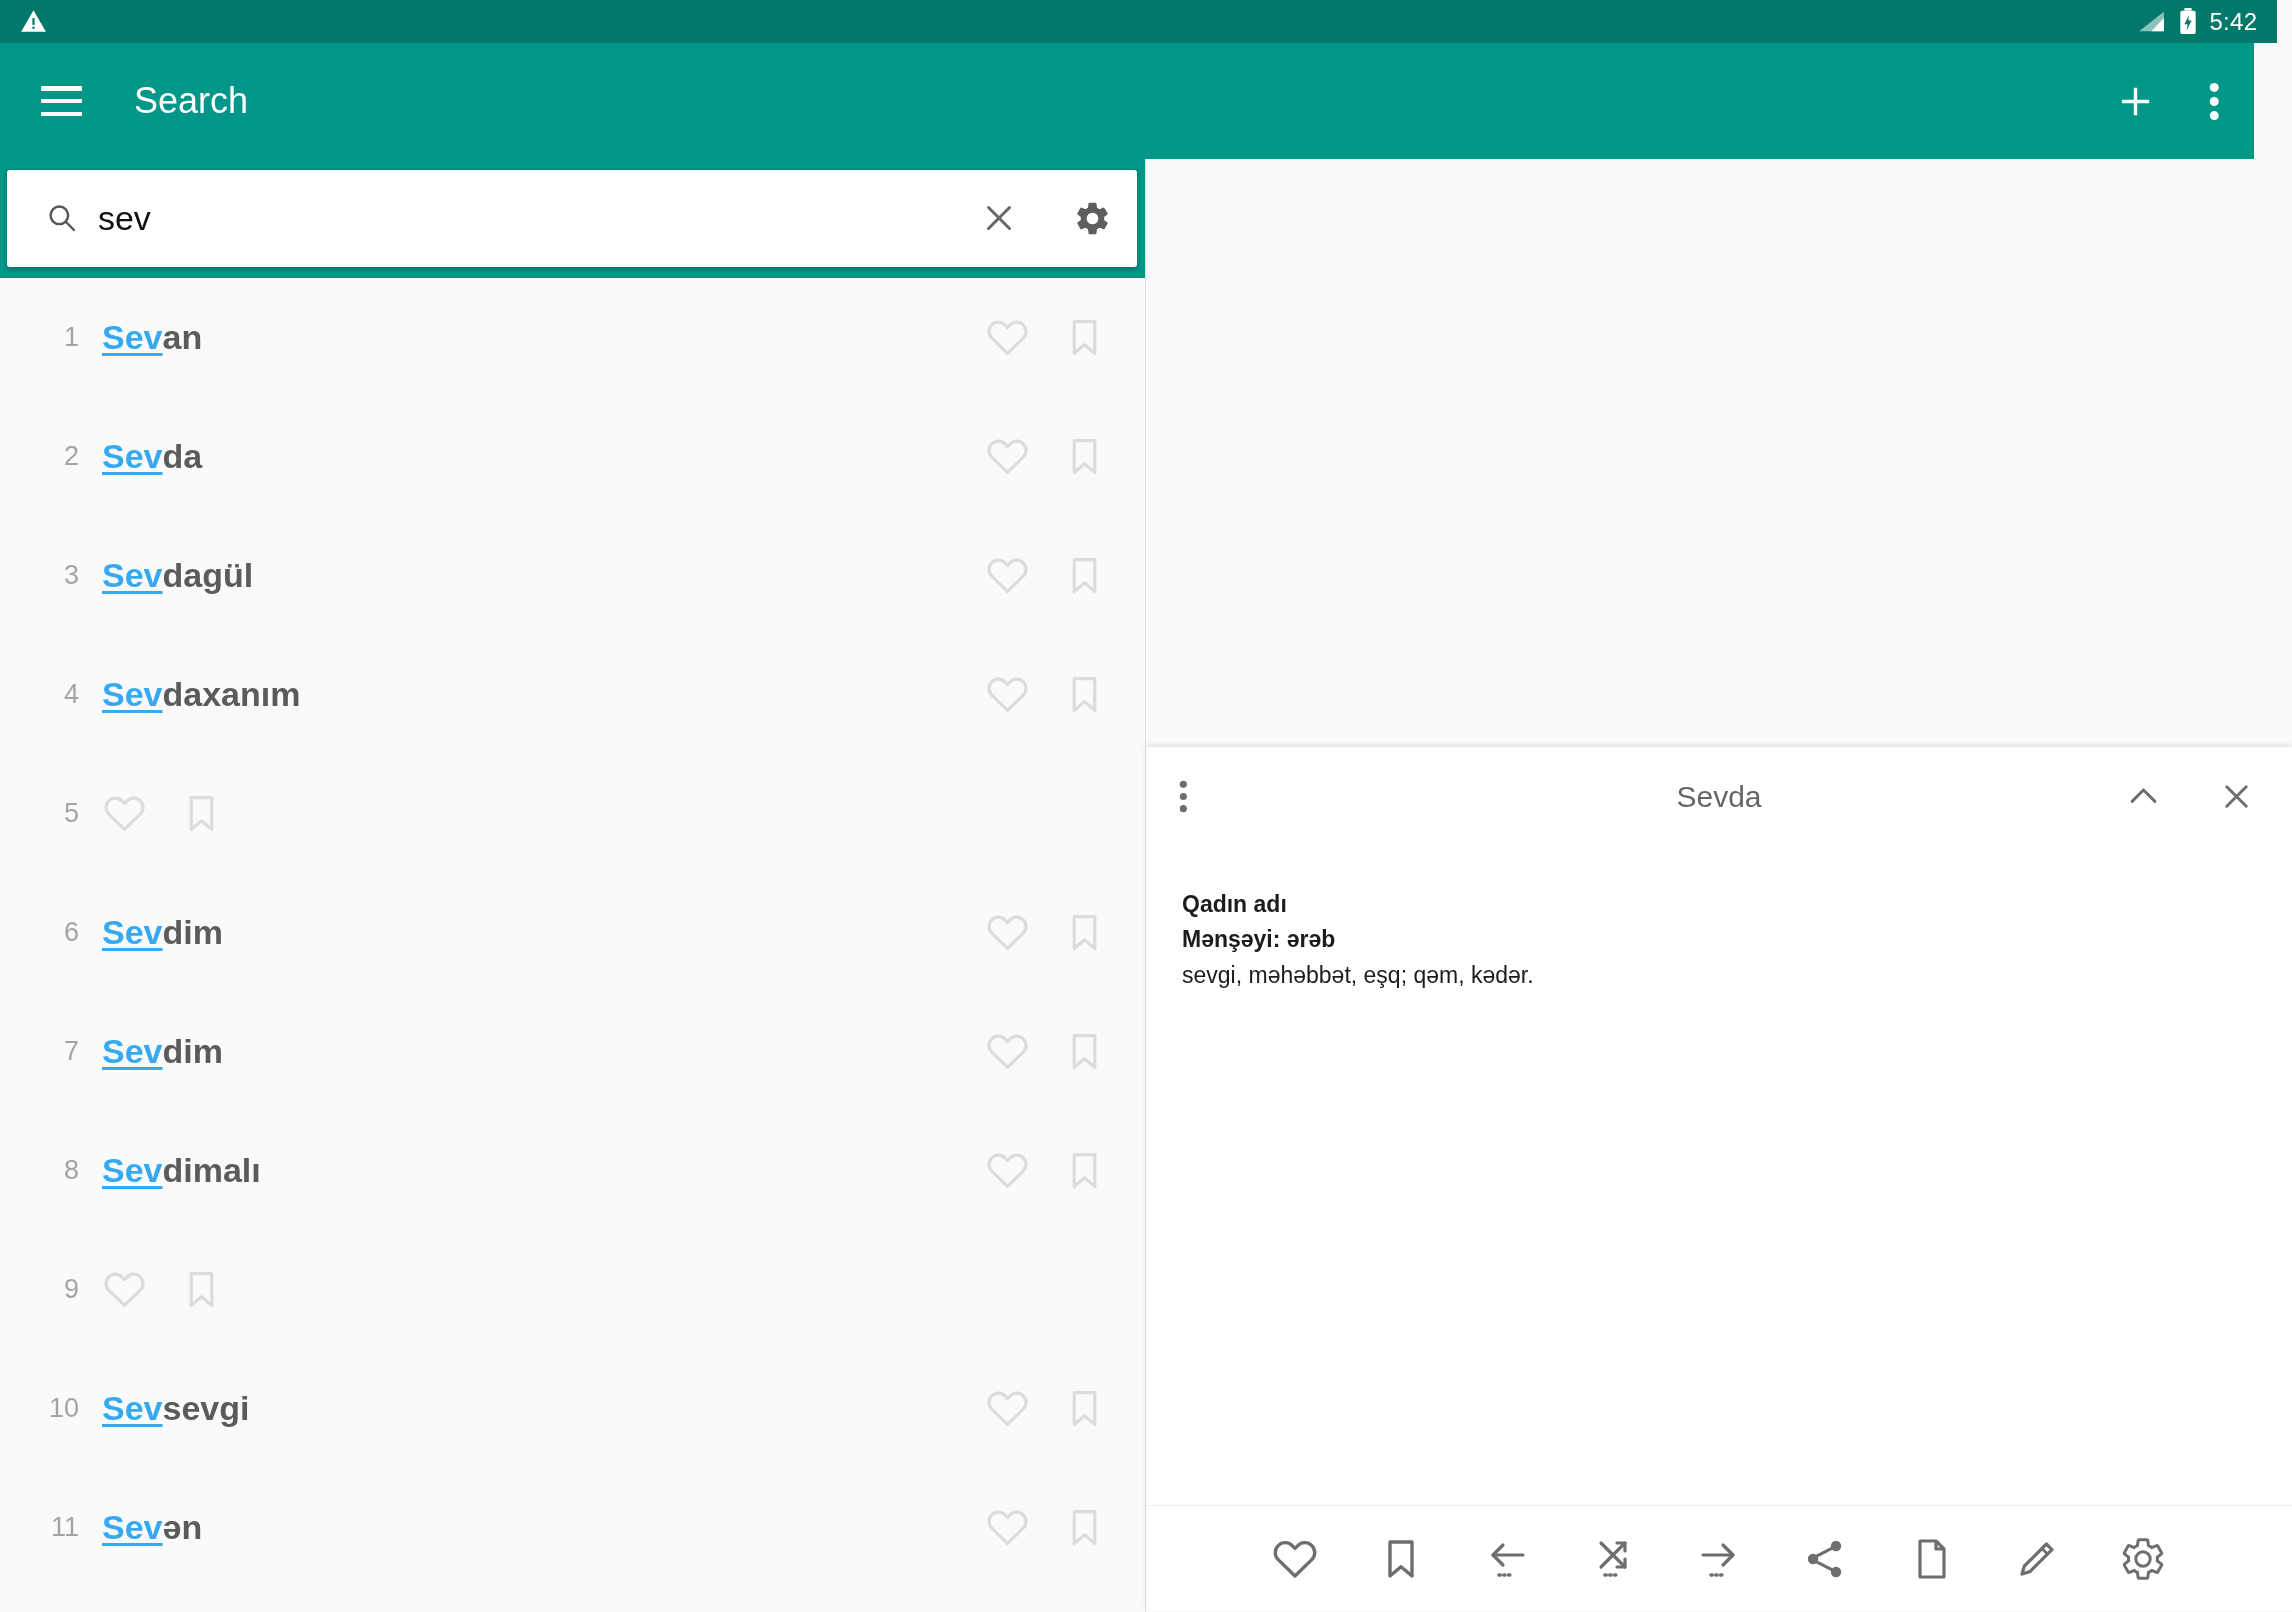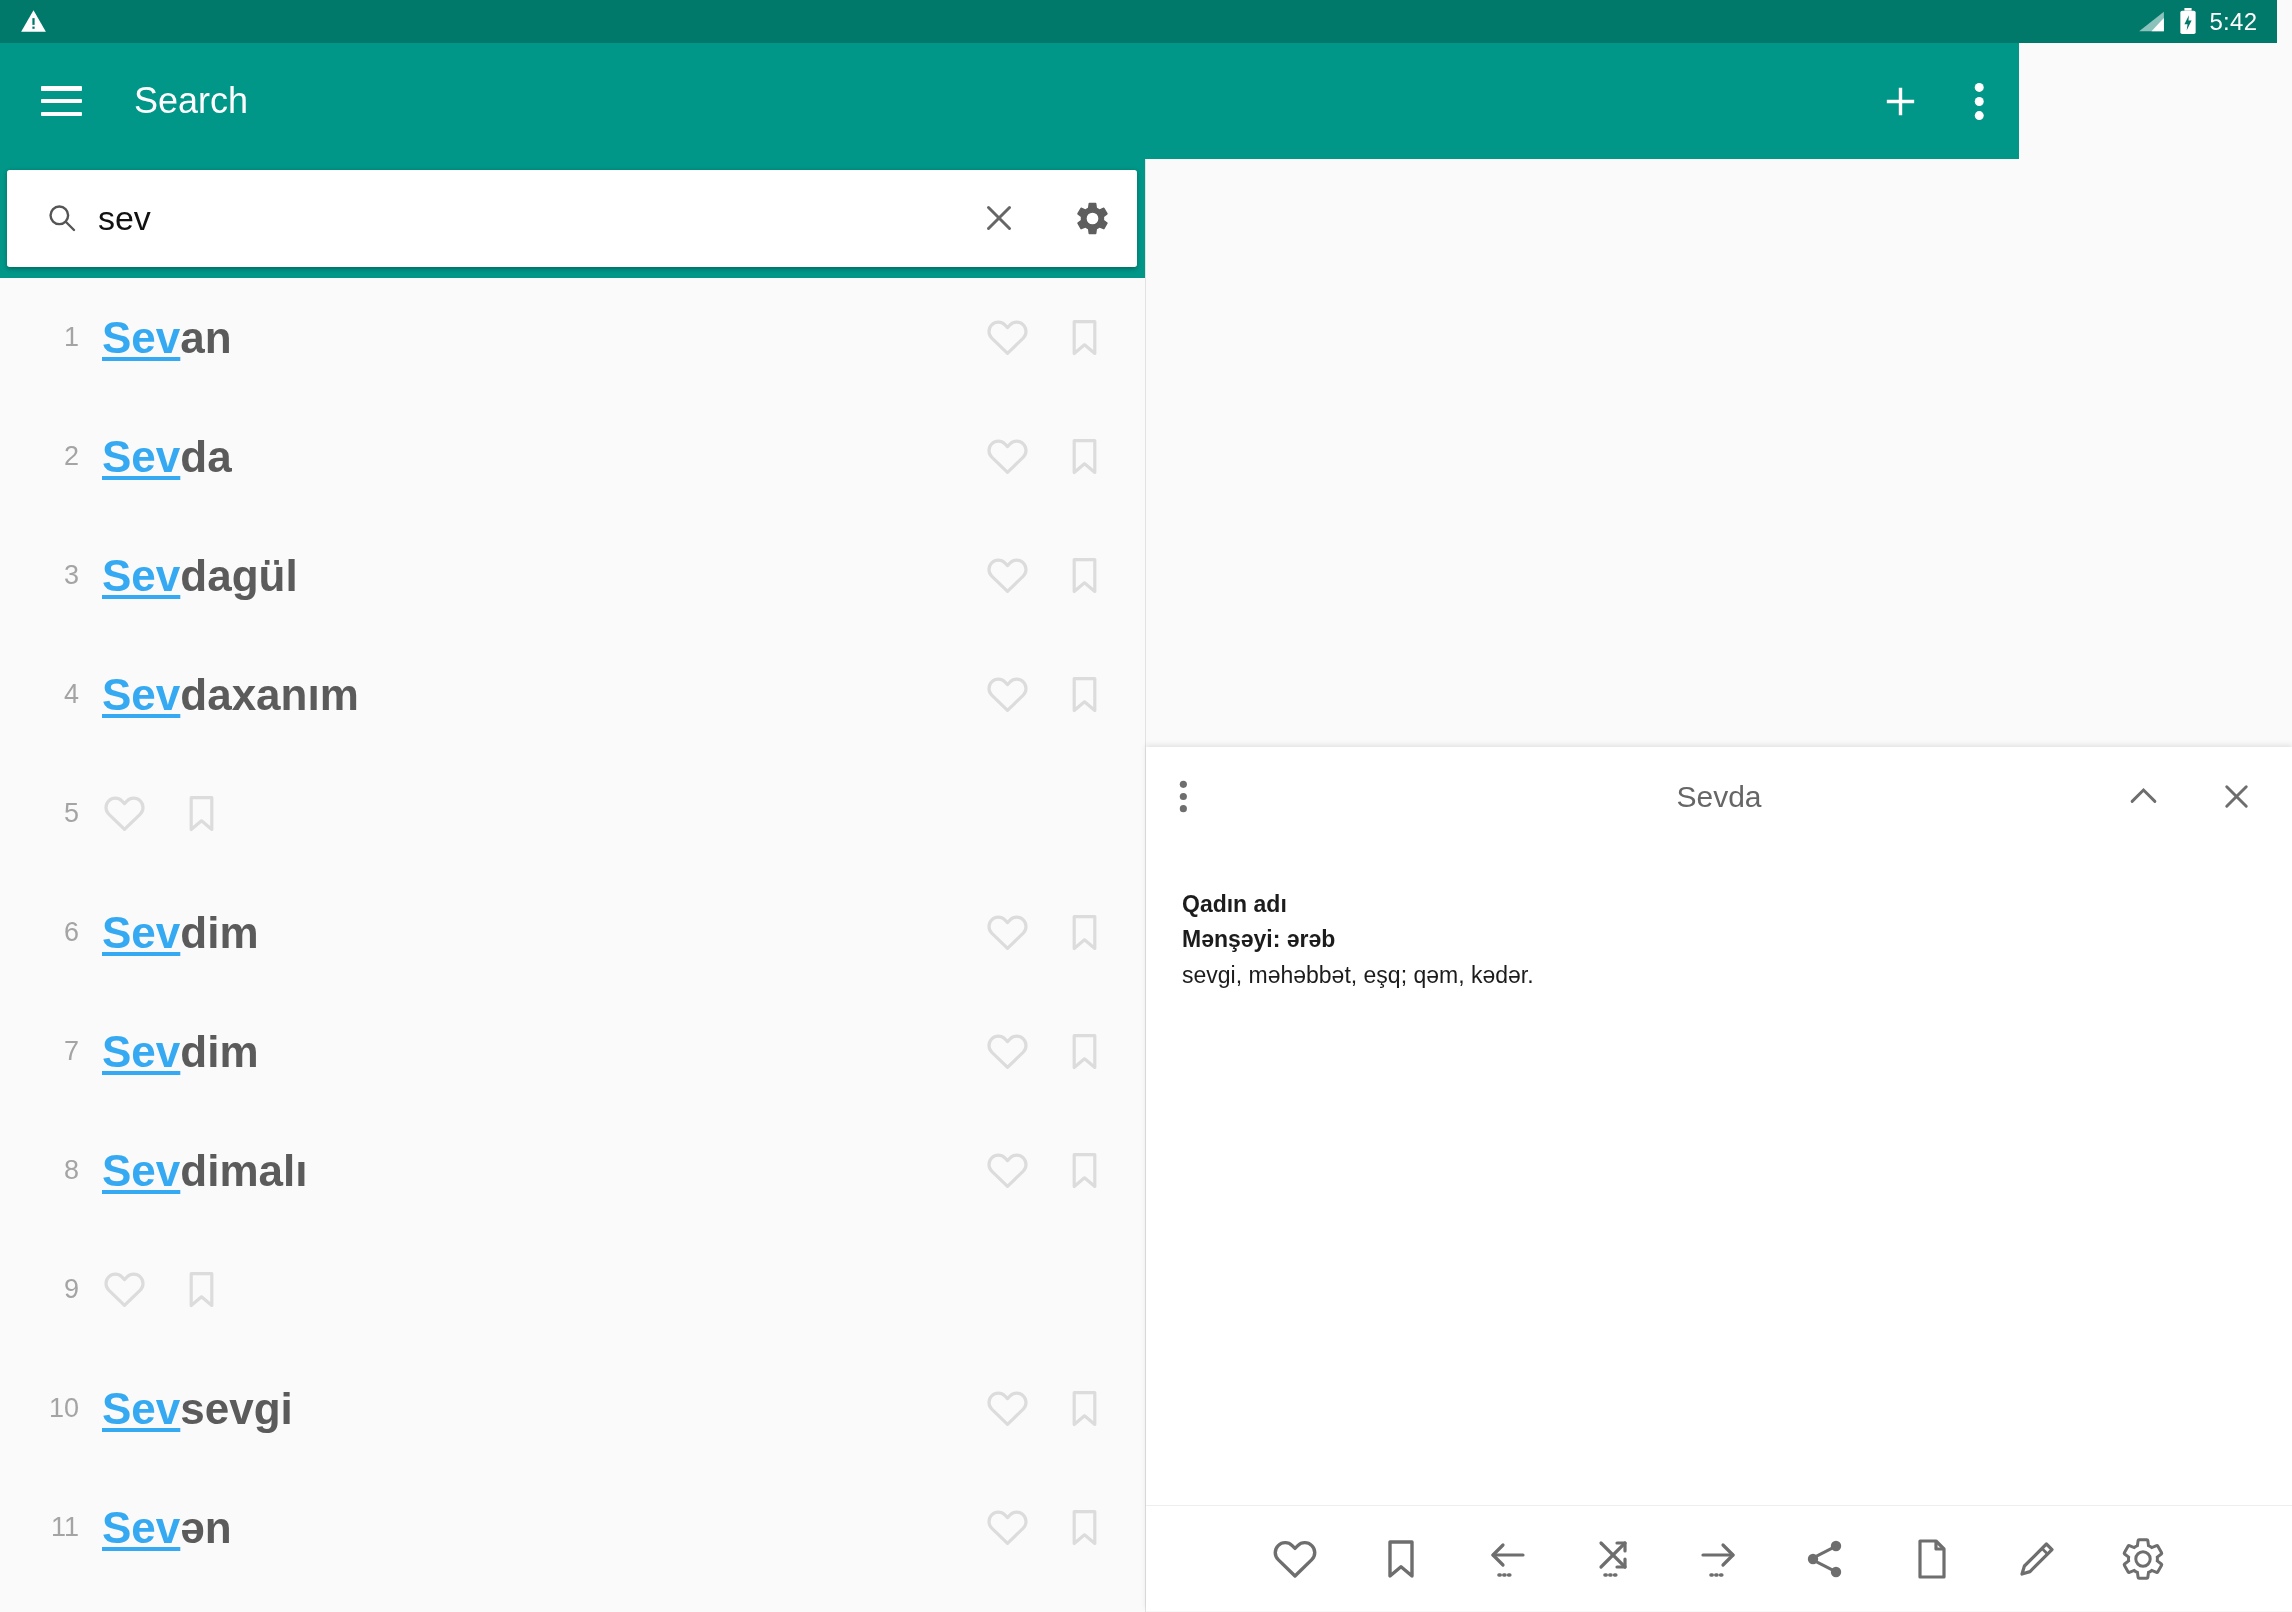--- a/index.html
+++ b/index.html
@@ -17,21 +17,21 @@
     background: #00786a;
     display: flex; align-items: center; justify-content: space-between;
     padding: 0 19.7px;
   }
   .sb-left { display: flex; align-items: center; gap: 10.7px; }
   .sb-right { display: flex; align-items: center; gap: 12.5px; }
   .sb-time { color: #fff; font-size: 24px; letter-spacing: 0.3px; }
 
   
   .appbar {
-    position: absolute; top: 43px; left: 0; width: 2019px; height: 116px;
+    position: absolute; top: 43px; left: 0; width: 2254px; height: 116px;
     background: #009688;
     display: flex; align-items: center;
     padding: 0 34px 0 41px;
   }
   .hamburger { width: 41px; height: 30px; display: flex; flex-direction: column;
                justify-content: space-between; cursor: pointer; }
   .hamburger span { display: block; height: 4.5px; background: #fff; border-radius: 0.9px; }
   .appbar-title { color: #fff; font-size: 36px; margin-left: 52px; flex: 1; }
   .appbar-actions { display: flex; align-items: center; gap: 52px; }
 
@@ -60,21 +60,21 @@
     overflow: hidden; background: #fafafa;
   }
   .row {
     position: relative; height: 119px; display: flex; align-items: center;
     padding: 0 0 0 27px;
   }
   .row-num {
     width: 52px; text-align: right; color: #a4a4a4; font-size: 27px;
     flex: none; margin-right: 23px;
   }
-  .row-word { font-size: 44px; color: #5b5b5b; font-weight: bold; flex: 1; }
+  .row-word { font-size: 34px; color: #5b5b5b; font-weight: bold; flex: 1; }
   .row-word .hl { color: #35a9f2; text-decoration: underline; text-underline-offset: 3.6px; }
   .row-icons { display: flex; align-items: center; gap: 32px; margin-right: 38px; }
 
   
   .right-pane {
     position: absolute; top: 159px; left: 1146px; width: 1146px; height: 1453px;
     background: #fafafa;
   }
   .pane-divider {
     position: absolute; top: 159px; left: 1145px; width: 1.8px; height: 1453px;

